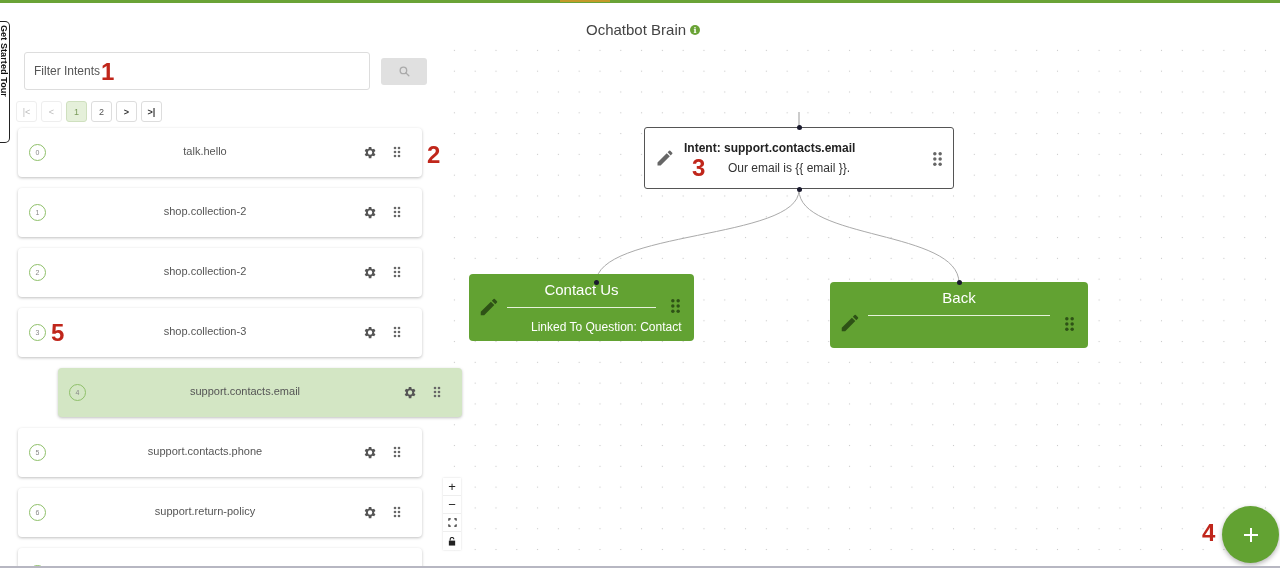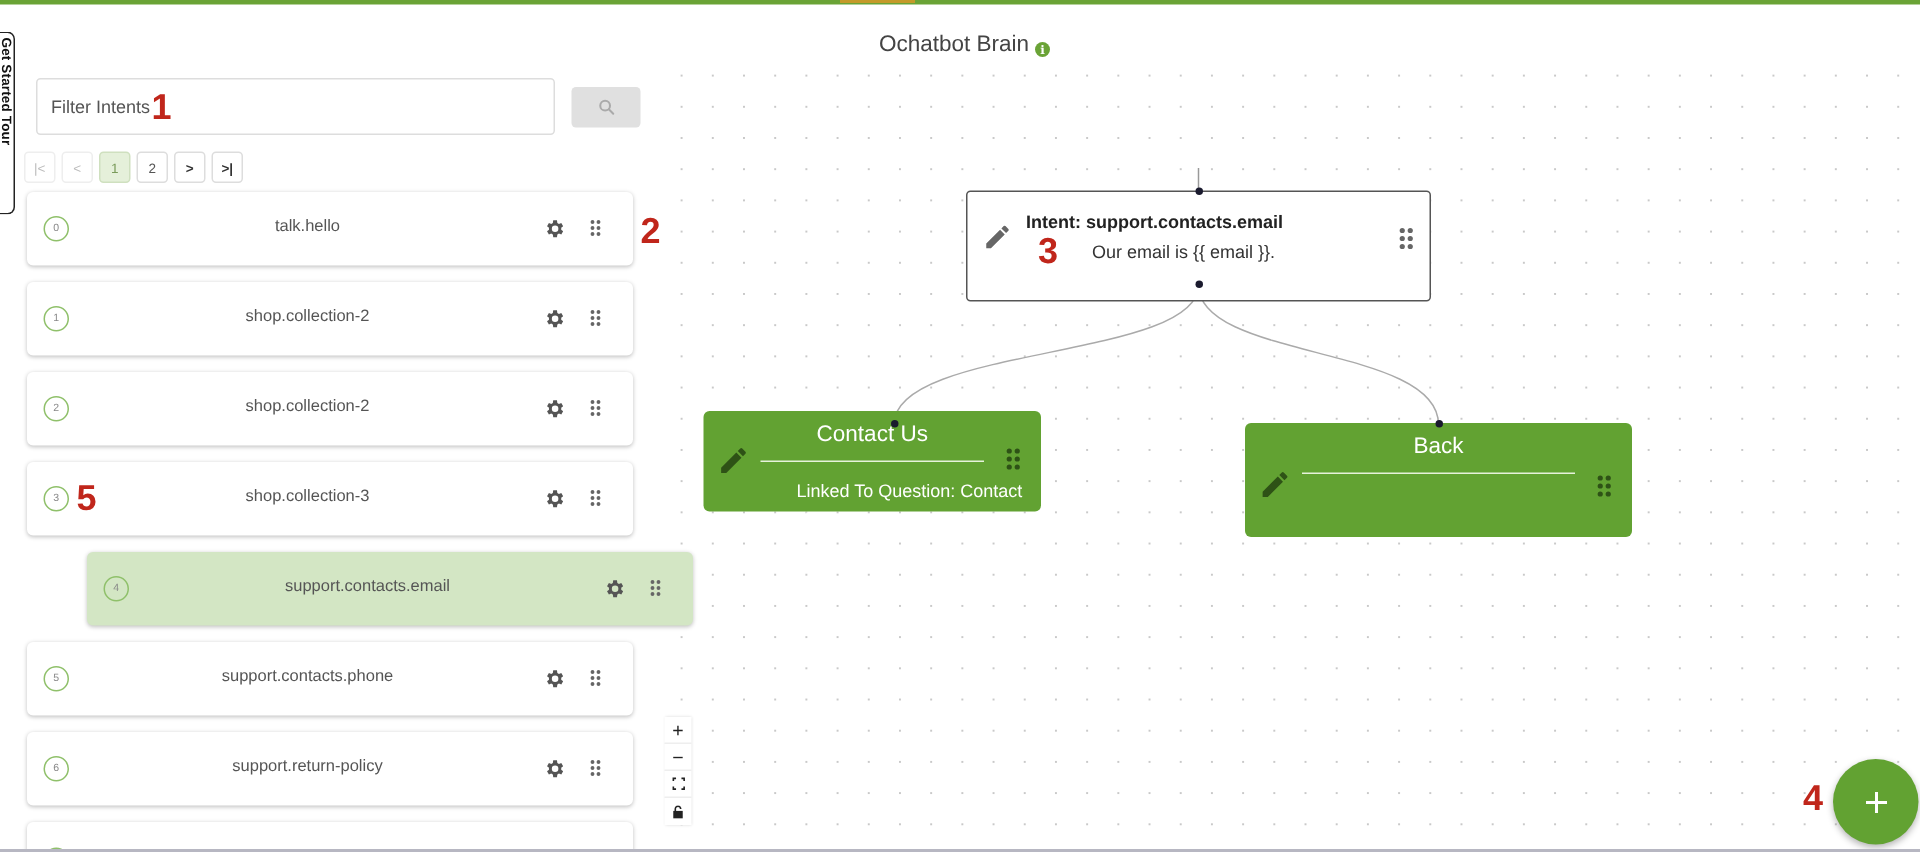--- a/index.html
+++ b/index.html
@@ -25,24 +25,24 @@
   .intent-card.selected { background: #d3e6c4; margin-left: 40px; }
   .intent-card .idx { position: absolute; left: 11px; top: 16px; width: 17px; height: 17px; border: 1px solid #8fc06a; border-radius: 50%; font-size: 7px; display: flex; align-items: center; justify-content: center; color: #888; }
   .intent-card .name { position: absolute; left: 40px; right: 70px; top: 17px; text-align: center; font-size: 11px; color: #555; }
   .intent-card .gear { position: absolute; left: 344px; top: 17px; }
   .intent-card .drag { position: absolute; left: 375px; top: 18px; }
 
   .canvas { position: absolute; left: 436px; top: 36px; width: 844px; height: 530px;
     background-image: radial-gradient(circle, #c9c9c9 0.8px, transparent 1px);
     background-size: 20.8px 20.8px; background-position: 8px 4px; }
 
-  .title { position: absolute; left: 586px; top: 21px; font-size: 15px; color: #444; display: flex; align-items: flex-end; gap: 4px; }
+  .title { position: absolute; left: 586px; top: 21px; font-size: 15px; color: #444; display: flex; align-items: center; gap: 4px; }
   .info-icon { width: 10px; height: 10px; border-radius: 50%; background: #6aa336; color: #fff; font-size: 8px; font-weight: bold; display: flex; align-items: center; justify-content: center; font-family: "DejaVu Serif", serif; }
 
-  .node-main { position: absolute; left: 644px; top: 127px; width: 310px; height: 74px; background: #fff; border: 1.5px solid #555; border-radius: 3px; }
+  .node-main { position: absolute; left: 644px; top: 127px; width: 310px; height: 62px; background: #fff; border: 1.5px solid #555; border-radius: 3px; }
   .node-main .pencil { position: absolute; left: 10px; top: 20px; }
   .node-main .heading { position: absolute; left: 39px; top: 13px; font-size: 12px; font-weight: bold; color: #222; }
   .node-main .msg { position: absolute; left: 83px; top: 33px; font-size: 12px; color: #333; }
   .node-main .drag { position: absolute; left: 287px; top: 23px; }
 
   .node-green { position: absolute; background: #62a232; border-radius: 4px; color: #fff; }
   .node-green .hdr { position: absolute; left: 0; right: 0; top: 7px; text-align: center; font-size: 15px; }
   .node-green .line { position: absolute; left: 38px; right: 38px; top: 33px; height: 1px; background: #e6f2db; }
   .node-green .sub { position: absolute; left: 38px; top: 44px; font-size: 12px; line-height: 19px; margin-left: 24px; }
   .node-green .pencil { position: absolute; left: 9px; top: 22px; }
@@ -269,21 +269,21 @@
         <circle cx="6" cy="2" r="1.3"></circle>
         <circle cx="2" cy="6" r="1.3"></circle>
         <circle cx="6" cy="6" r="1.3"></circle>
         <circle cx="2" cy="10" r="1.3"></circle>
         <circle cx="6" cy="10" r="1.3"></circle>
       </g>
     </svg>
 </div>
 <div class="handle" style="left:594px;top:280px;"></div>
 
-<div class="node-green" style="left:830px;top:282px;width:258px;height:76px;">
+<div class="node-green" style="left:830px;top:282px;width:258px;height:66px;">
   <svg class="pencil" style="top:30px;" width="22" height="22" viewBox="0 0 24 24">
       <path fill="#2e5216" d="M3 17.25V21h3.75L17.8 9.94l-3.75-3.75L3 17.25zM20.7 7.04a1 1 0 0 0 0-1.41l-2.34-2.34a1 1 0 0 0-1.41 0l-1.83 1.83 3.75 3.75 1.83-1.83z"></path>
     </svg>
   <div class="hdr">Back</div>
   <div class="line"></div>
   <svg class="drag" style="top:34px;" width="11" height="16" viewBox="0 0 8 12">
       <g fill="#2e5216">
         <circle cx="2" cy="2" r="1.3"></circle>
         <circle cx="6" cy="2" r="1.3"></circle>
         <circle cx="2" cy="6" r="1.3"></circle>

